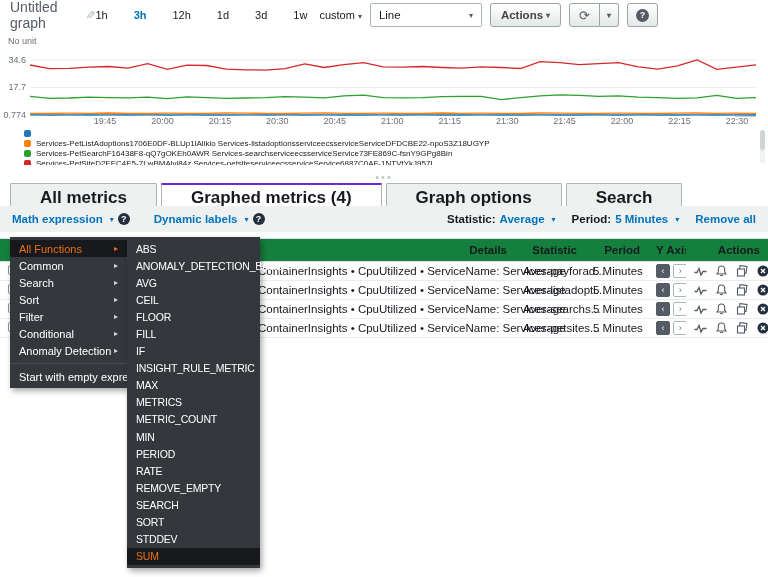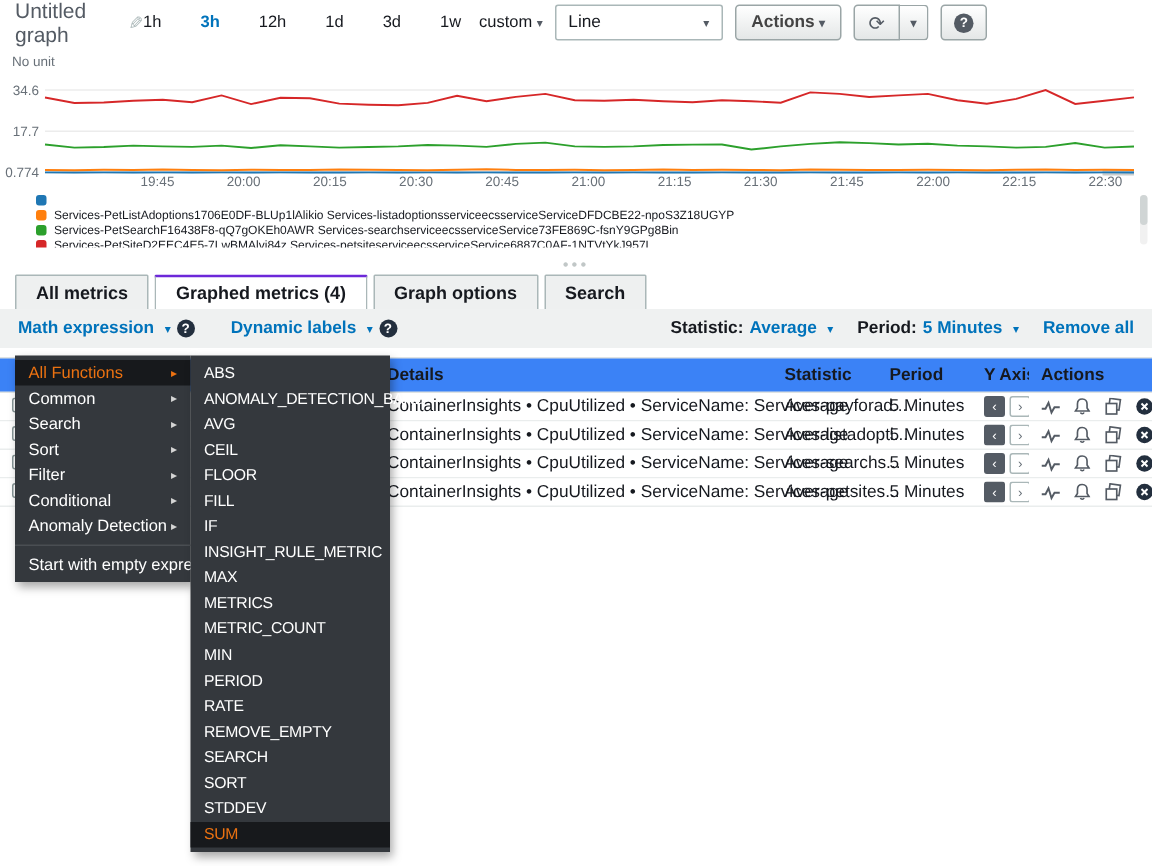--- a/index.html
+++ b/index.html
@@ -39,41 +39,41 @@
   .legend-label { font-size:8px; color:#16191f; white-space:nowrap; }
   #legend-scrollbar { position:absolute; top:130px; right:3px; width:5px; height:33px;
     background:#f1f1f1; border-radius:3px; }
   #legend-scroll-thumb { width:5px; height:20px; background:#d0d5d5; border-radius:3px; }
 
   #panel-drag-handle { position:absolute; top:172px; left:0; width:768px; text-align:center;
     color:#c1c7c7; font-size:11px; letter-spacing:2px; line-height:10px; cursor:row-resize; }
 
   
   #tab-bar { position:absolute; top:183px; left:10px; display:flex; }
-  .tab { border:1px solid #aab7b8; background:#eef0f0; font-size:12px; font-weight:bold;
-    padding:4px 13px 5px; margin-right:4px; cursor:pointer; color:#16191f; border-radius:1px; }
+  .tab { border:1px solid #aab7b8; background:#eef0f0; font-size:17px; font-weight:bold;
+    padding:4px 29px 5px; margin-right:4px; cursor:pointer; color:#16191f; border-radius:1px; }
   .tab.active { background:#fff; border-top:2px solid #6d28d9; padding-top:3px; border-bottom-color:#fff; }
 
   
   #metrics-toolbar { position:absolute; top:206px; left:0; width:768px; height:26px;
     background:#eff1f1; display:flex; align-items:center; padding:0 12px; font-size:11.5px; }
   .tb-link { color:#0073bb; font-weight:bold; cursor:pointer; }
   .tb-group { display:flex; align-items:center; gap:4px; }
   .tb-gap { width:24px; }
   #toolbar-right { margin-left:auto; display:flex; align-items:center; gap:16px; }
   .tb-label { font-weight:bold; color:#16191f; }
   .tb-value { color:#0073bb; font-weight:bold; cursor:pointer; }
   .q-circle.small { width:12px; height:12px; background:#232f3e; }
 
   
   #metrics-table { position:absolute; top:238px; left:0; width:768px; font-size:11.5px; }
   .t-head, .t-row { display:grid; grid-template-columns:28px 222px 265px 70px 63px 38px 1fr;
     align-items:center; }
-  .t-head { height:24px; background:#3b82f6; border-top:1px solid #dfe3e3; border-bottom:1px solid #dfe3e3;
-    font-weight:bold; }
+  .t-head { height:24px; background:#15803d; border-top:1px solid #dfe3e3; border-bottom:1px solid #dfe3e3;
+    font-weight:bold;text-align:right; }
   .t-row { height:19px; border-bottom:1px solid #eaeded; background:#fff; }
   .cell { padding:0 8px; white-space:nowrap; overflow:hidden; }
   .c-details { overflow:visible; }
   .checkbox { width:10px; height:10px; border:1px solid #879596; border-radius:2px; background:#fff;
     display:inline-block; cursor:pointer; }
   .yx-btn { width:14px; height:14px; border:1px solid #aab7b8; border-radius:2px; background:#fff;
     color:#687078; font-size:9px; line-height:12px; text-align:center; display:inline-block;
     cursor:pointer; vertical-align:middle; }
   .yx-btn.dark { background:#545b64; border-color:#545b64; color:#fff; }
   .action-icons { display:flex; gap:9px; align-items:center; }

